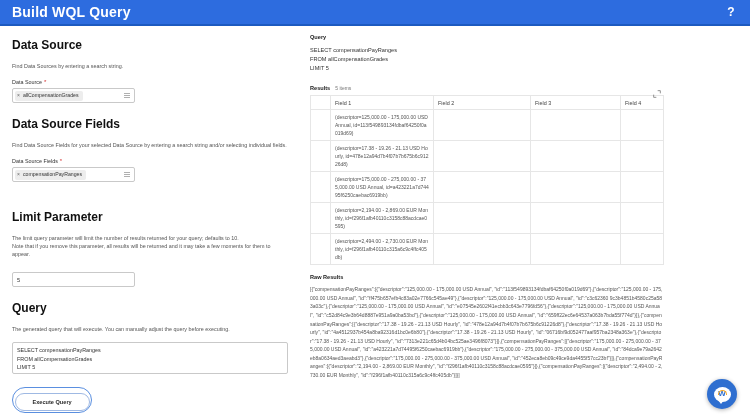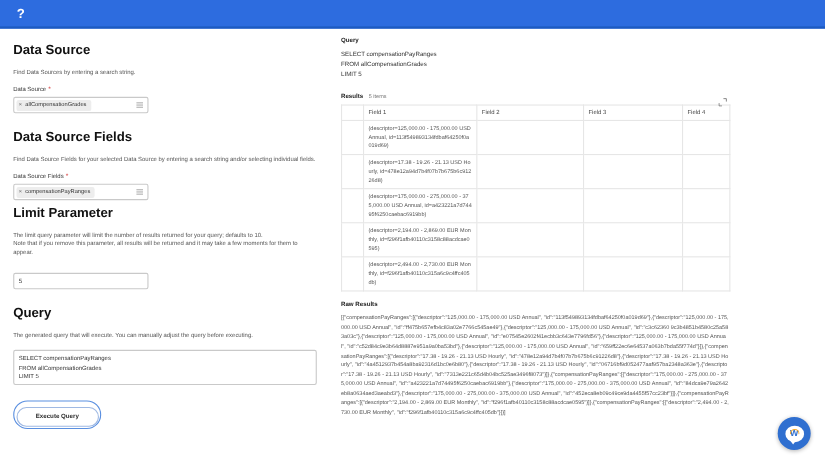--- a/index.html
+++ b/index.html
@@ -165,20 +165,21 @@
     border: 1.3px solid #f5a623; border-bottom: none;
     border-radius: 9px 9px 0 0;
   }
 </style>
 </head>
 <body>
 
 <div id="app">
 
   <div class="app-header">
+    <div class="app-title">Build WQL Query</div>
     <div class="help-icon">?</div>
   </div>
 
   <div class="columns">
 
     <div class="col-left">
 
       <div class="section-title">Data Source</div>
       <div class="helper-text">Find Data Sources by entering a search string.</div>
       <div class="field-label">
@@ -206,21 +207,21 @@
           <span class="chip-x">×</span>
           <span class="chip-label">compensationPayRanges</span>
         </span>
         <span class="ms-icon">
             <i></i>
             <i></i>
             <i></i>
           </span>
       </div>
 
-      <div class="section-title" style="margin-top:4px">Limit Parameter</div>
+      <div class="section-title" style="margin-top:28px">Limit Parameter</div>
       <div class="helper-text" style="white-space:pre-line">The limit query parameter will limit the number of results returned for your query; defaults to 10.
 Note that if you remove this parameter, all results will be returned and it may take a few moments for them to appear.</div>
       <input class="limit-input" value="5" style="">
 
       <div class="section-title" style="margin-top:14px">Query</div>
       <div class="helper-text">The generated query that will execute. You can manually adjust the query before executing.</div>
       <textarea class="query-box" style="">SELECT compensationPayRanges
 FROM allCompensationGrades
 LIMIT 5</textarea>
 

